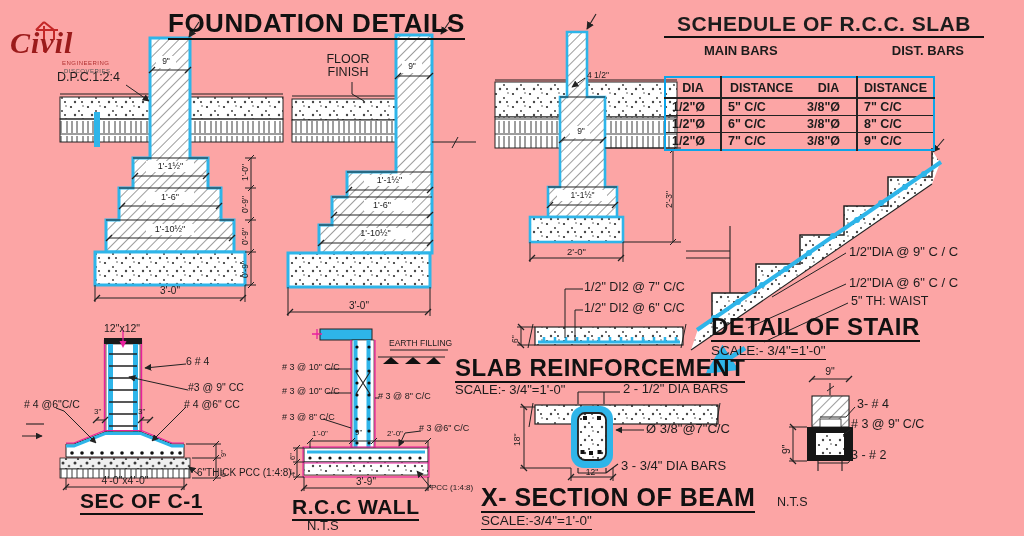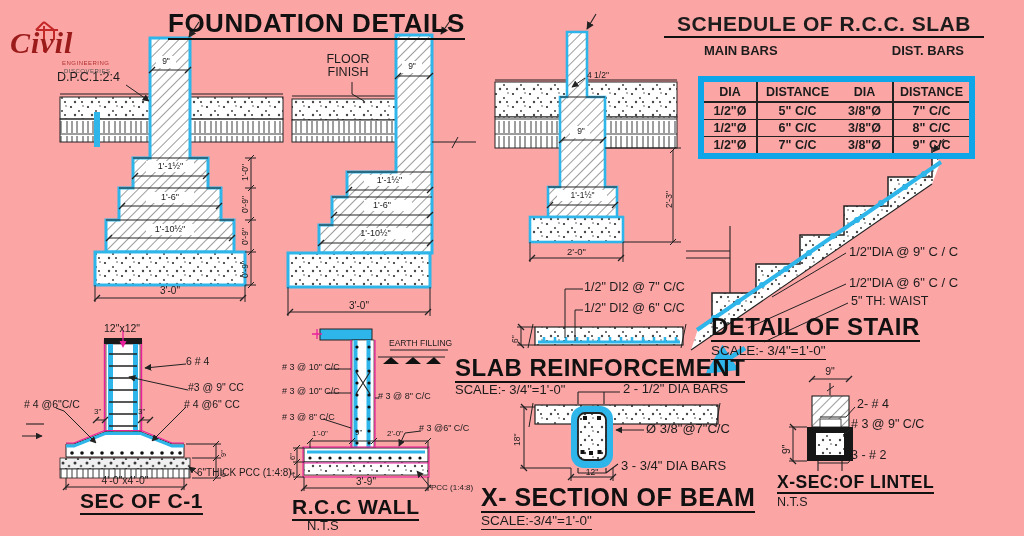--- a/index.html
+++ b/index.html
@@ -14,22 +14,22 @@
   .uln{border-bottom:1.6px solid #111;padding-bottom:1px;}
   .k{stroke:#222;stroke-width:1.1;fill:none;}
   .k2{stroke:#222;stroke-width:1.5;fill:none;}
   .dim{stroke:#222;stroke-width:1;fill:none;}
   
   .schedule{position:absolute;left:664px;top:12px;width:320px;z-index:3;}
   .sch-title{font-size:21px;font-weight:bold;letter-spacing:.5px;text-align:center;
              border-bottom:2.5px solid #111;padding-bottom:0;}
   .sch-groups{display:flex;justify-content:space-between;font-size:13px;font-weight:bold;
               margin:5px 0 18px;padding-left:40px;padding-right:20px;}
-  .sch-table{border-collapse:collapse;margin-left:34px;border:6px solid #0ea5e9;
-             font-size:12.5px;font-weight:bold;text-align:center;}
+  .sch-table{border-collapse:collapse;border:2px solid #0ea5e9;
+             font-size:12.5px;font-weight:bold;}
   .sch-table th{border-bottom:2px solid #222;padding:3px 6px 2px;font-weight:bold;}
   .sch-table td{padding:1px 6px;border-top:1.5px solid #222;}
   .sch-table th:nth-child(1),.sch-table td:nth-child(1){border-right:2px solid #222;}
   .sch-table th:nth-child(4),.sch-table td:nth-child(4){border-left:2px solid #222;}
   
   .logo-brand{position:absolute;left:10px;top:26px;z-index:3;font-family:"Liberation Serif",serif;
               font-weight:bold;font-style:italic;font-size:30px;color:#9b1b1b;letter-spacing:1px;}
   .logo-sub{position:absolute;z-index:3;font-size:6px;color:#b03030;letter-spacing:.5px;}
 </style>
 </head>
@@ -422,24 +422,23 @@
 <div class="lbl" style="left:623px;top:382px;font-size:13px;">2 - 1/2" DIA BARS</div>
 <div class="lbl" style="left:646px;top:422px;font-size:13px;">Ø 3/8"@7"C/C</div>
 <div class="lbl" style="left:621px;top:459px;font-size:13px;">3 - 3/4" DIA  BARS</div>
 <div class="lbl rot" style="left:513px;top:446px;font-size:8.5px;">18"</div>
 <div class="lbl ctr" style="left:580px;top:468px;width:24px;font-size:8.5px;">12"</div>
 <div class="sec-title" style="left:481px;top:484px;font-size:25px;">X- SECTION  OF BEAM</div>
 <div class="lbl uln" style="left:481px;top:514px;font-size:13.5px;">SCALE:-3/4"=1'-0"</div>
 
 <div class="lbl ctr" style="left:818px;top:366px;width:24px;font-size:10.5px;">9"</div>
 <div class="lbl rot" style="left:781px;top:454px;font-size:10.5px;">9"</div>
-<div class="lbl" style="left:857px;top:398px;font-size:12.5px;">2- # 4</div>
+<div class="lbl" style="left:857px;top:398px;font-size:12.5px;">3- # 4</div>
 <div class="lbl" style="left:851px;top:418px;font-size:12.5px;"># 3 @ 9" C/C</div>
 <div class="lbl" style="left:851px;top:449px;font-size:12.5px;">3 - # 2</div>
-<div class="sec-title" style="left:777px;top:473px;font-size:17.5px;">X-SEC:OF LINTEL</div>
 <div class="lbl" style="left:777px;top:496px;font-size:12.5px;">N.T.S</div>
 
 <div class="lbl" style="left:104px;top:323px;font-size:10.5px;">12"x12"</div>
 <div class="lbl" style="left:186px;top:356px;font-size:10.5px;">6 # 4</div>
 <div class="lbl" style="left:188px;top:382px;font-size:10.5px;">#3 @ 9" CC</div>
 <div class="lbl" style="left:24px;top:399px;font-size:10.5px;"># 4 @6"C/C</div>
 <div class="lbl" style="left:184px;top:399px;font-size:10.5px;"># 4 @6" CC</div>
 <div class="lbl" style="left:94px;top:408px;font-size:8px;">3"</div>
 <div class="lbl" style="left:138px;top:408px;font-size:8px;">3"</div>
 <div class="lbl rot" style="left:220px;top:457px;font-size:7.5px;">9"</div>

